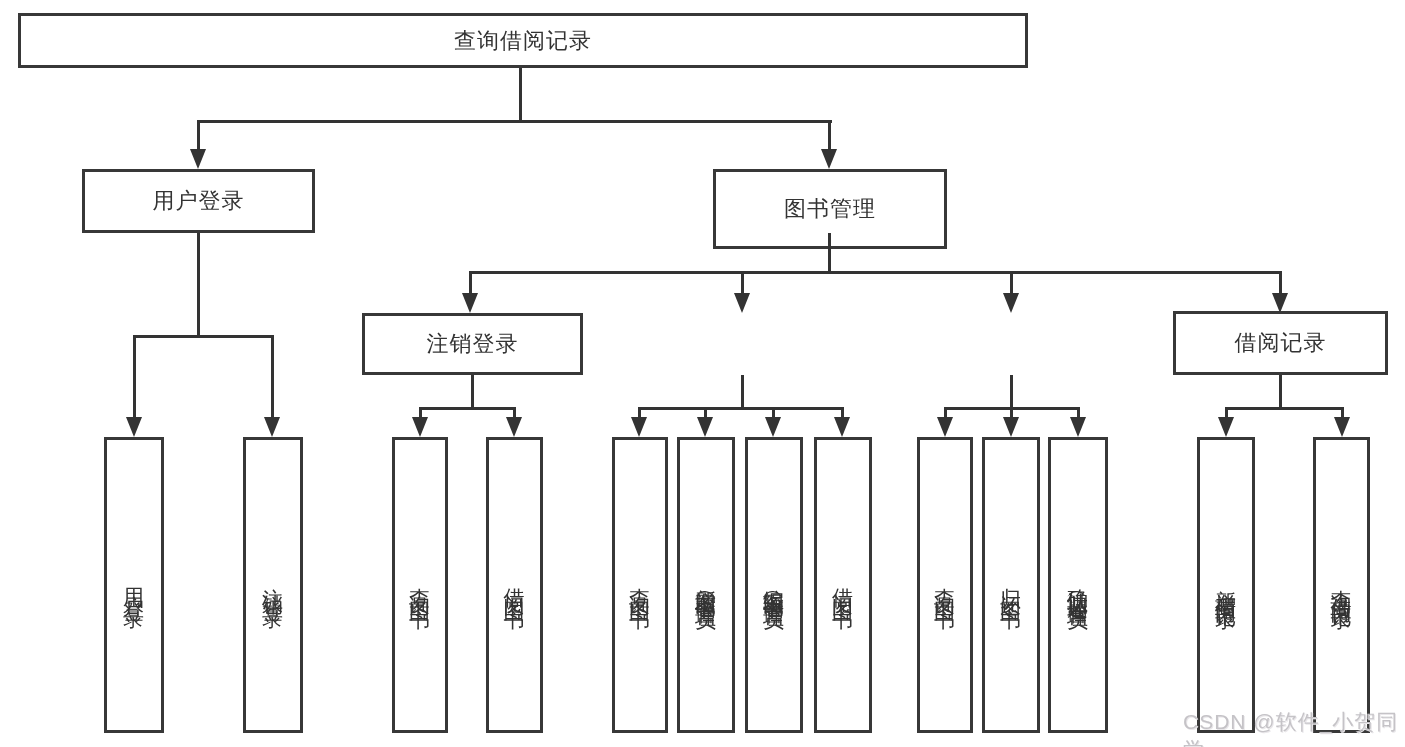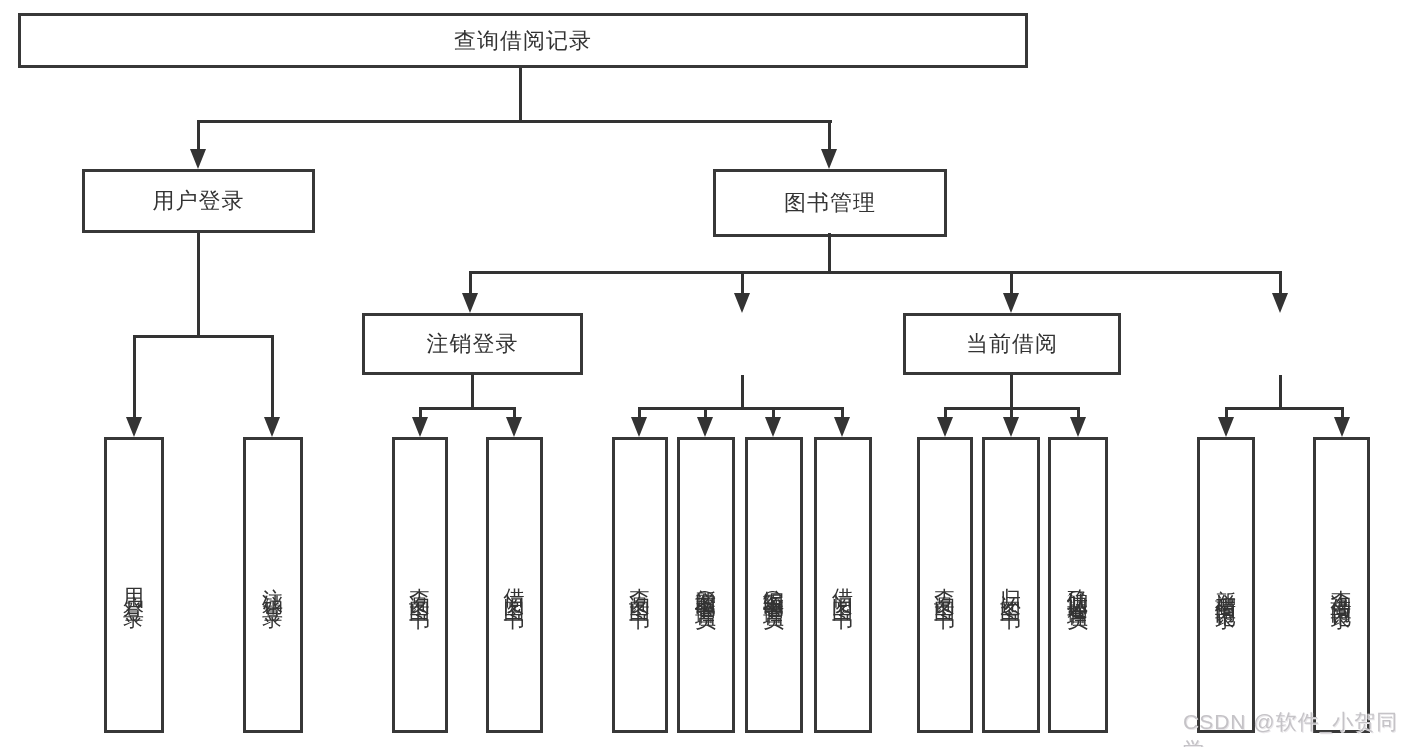--- a/index.html
+++ b/index.html
@@ -43,42 +43,42 @@
   <div class="box" style="left:18px; top:13px; width:1010px; height:55px;">查询借阅记录</div>
 
   <div class="v" style="left:519px; top:68px; height:52px;"></div>
   <div class="h" style="left:197px; top:120px; width:635px;"></div>
   <div class="v" style="left:197px; top:120px; height:31px;"></div>
   <div class="a" style="left:190px; top:149px;"></div>
   <div class="v" style="left:828px; top:120px; height:31px;"></div>
   <div class="a" style="left:821px; top:149px;"></div>
 
   <div class="box" style="left:82px; top:169px; width:233px; height:64px;">用户登录</div>
-  <div class="box" style="left:713px; top:169px; width:234px; height:68px;">图书管理</div>
+  <div class="box" style="left:713px; top:169px; width:234px; height:80px;">图书管理</div>
 
   <div class="v" style="left:197px; top:233px; height:104px;"></div>
   <div class="h" style="left:133px; top:335px; width:141px;"></div>
   <div class="v" style="left:133px; top:335px; height:84px;"></div>
   <div class="a" style="left:126px; top:417px;"></div>
   <div class="v" style="left:271px; top:335px; height:84px;"></div>
   <div class="a" style="left:264px; top:417px;"></div>
 
   <div class="v" style="left:828px; top:233px; height:41px;"></div>
   <div class="h" style="left:469px; top:271px; width:813px;"></div>
   <div class="v" style="left:469px; top:271px; height:24px;"></div>
   <div class="a" style="left:462px; top:293px;"></div>
   <div class="v" style="left:741px; top:271px; height:24px;"></div>
   <div class="a" style="left:734px; top:293px;"></div>
   <div class="v" style="left:1010px; top:271px; height:24px;"></div>
   <div class="a" style="left:1003px; top:293px;"></div>
   <div class="v" style="left:1279px; top:271px; height:24px;"></div>
   <div class="a" style="left:1272px; top:293px;"></div>
 
   <div class="box" style="left:362px; top:313px; width:221px; height:62px;">注销登录</div>
-  <div class="box" style="left:903px; top:313px; width:218px; height:62px;">当前借阅</div>
+  <div class="box" style="left:1173px; top:311px; width:215px; height:64px;">借阅记录</div>
 
   <div class="v" style="left:471px; top:375px; height:35px;"></div>
   <div class="h" style="left:419px; top:407px; width:97px;"></div>
   <div class="v" style="left:419px; top:407px; height:13px;"></div>
   <div class="a" style="left:412px; top:417px;"></div>
   <div class="v" style="left:513px; top:407px; height:13px;"></div>
   <div class="a" style="left:506px; top:417px;"></div>
 
   <div class="v" style="left:741px; top:375px; height:35px;"></div>
   <div class="h" style="left:638px; top:407px; width:206px;"></div>

